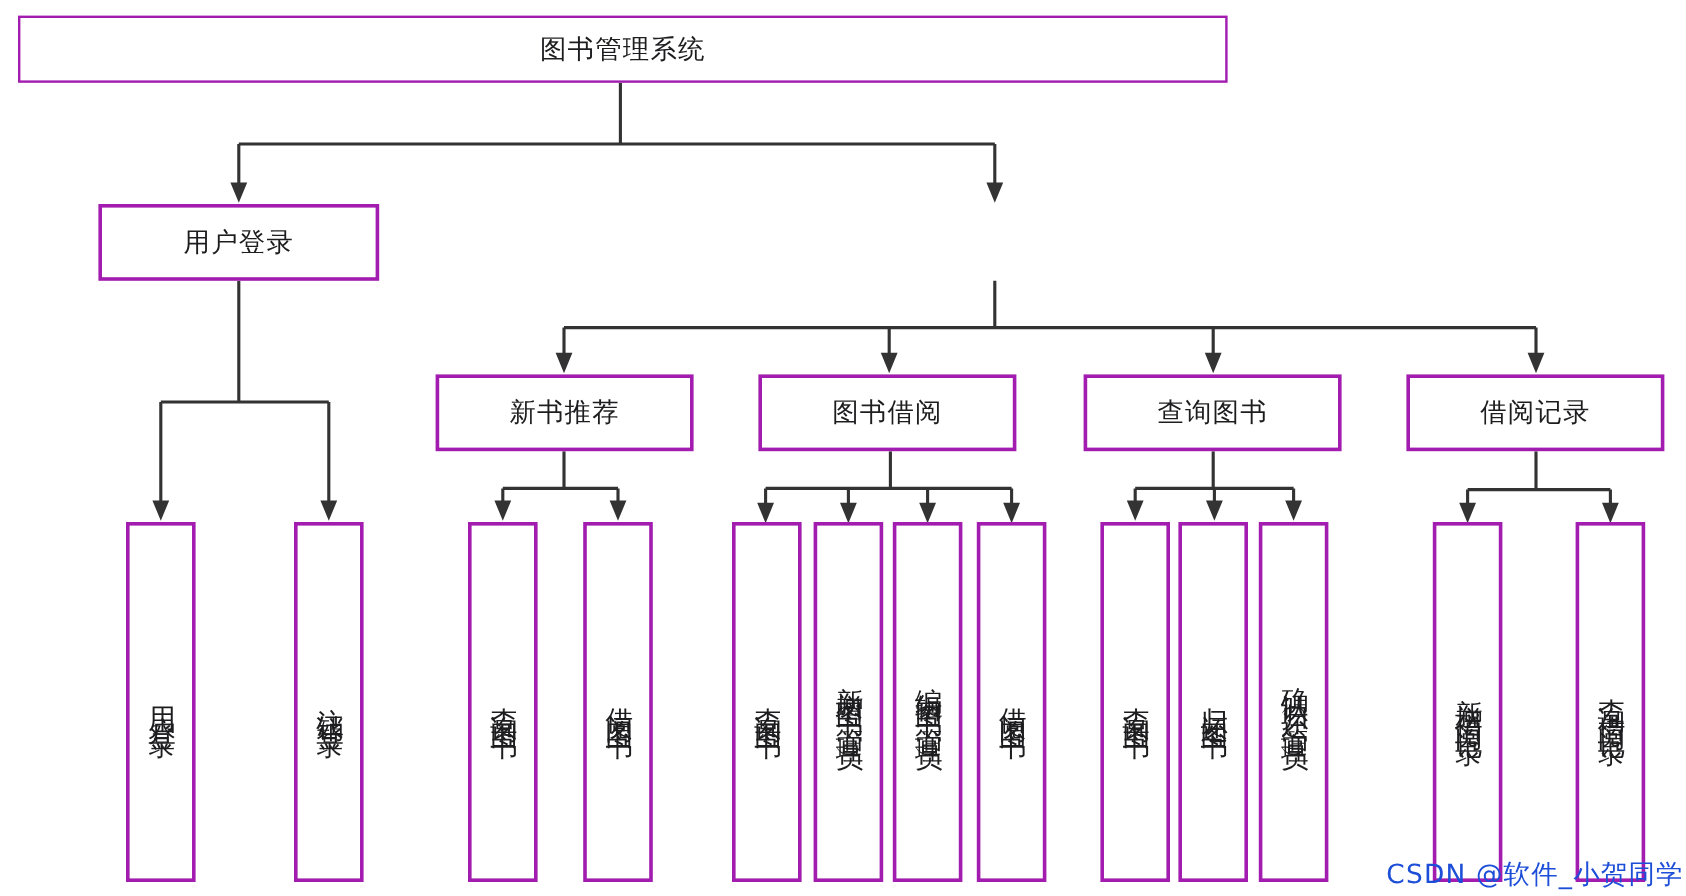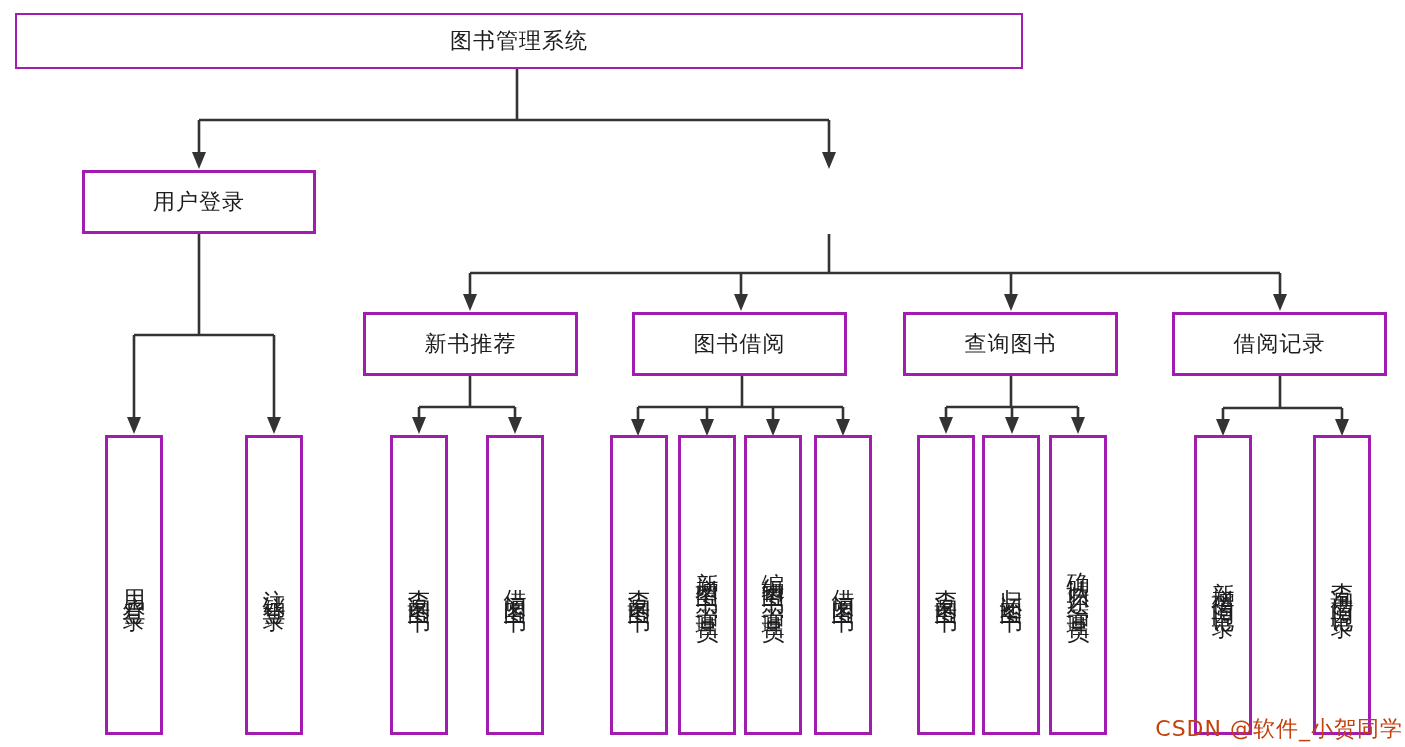--- a/index.html
+++ b/index.html
@@ -14,21 +14,21 @@
     color:#1d1d1f;text-align:center;
   }
   .root{border-width:2.5px;}
   .h span{font-size:22px;letter-spacing:1px;white-space:nowrap;}
   .leaf span{
     writing-mode:vertical-lr;text-orientation:mixed;
     font-size:23px;letter-spacing:0.3em;line-height:1;white-space:nowrap;
   }
   .watermark{
     position:absolute;right:2px;bottom:3px;font-size:22px;
-    color:#c2410c;letter-spacing:1px;white-space:nowrap;
+    color:#1d4ed8;letter-spacing:1px;white-space:nowrap;
   }
 </style>
 </head>
 <body>
 
 <div class="stage">
 
   <svg class="connectors" width="1405" height="747" viewBox="0 0 1405 747">
 
     <path d="M517,69 V120 M199,120 H829

